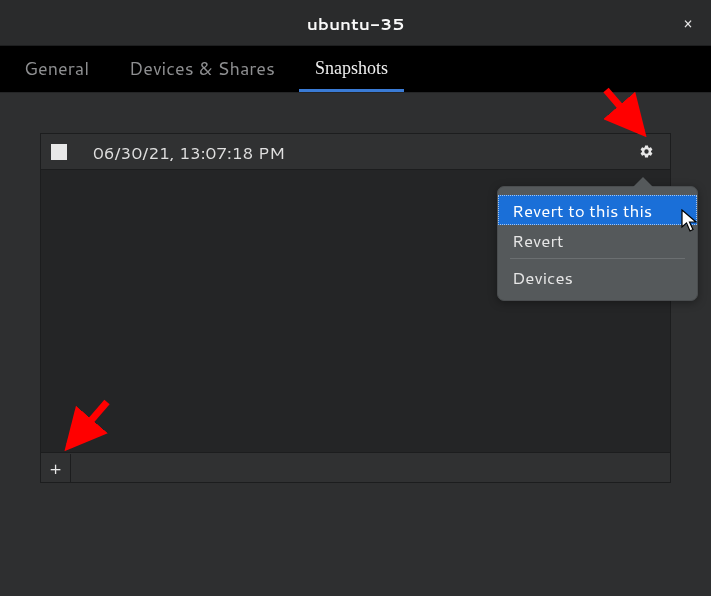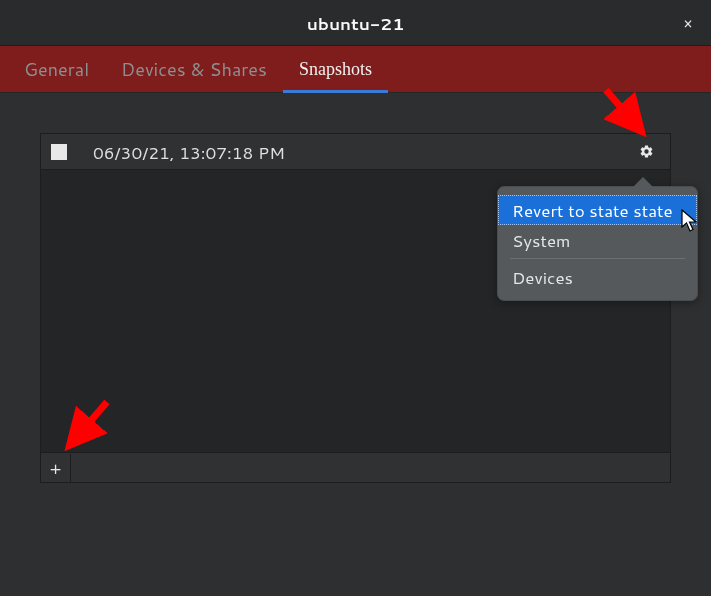--- a/index.html
+++ b/index.html
@@ -34,25 +34,25 @@
     height: 22px;
     display: flex;
     align-items: center;
     justify-content: center;
     color: #e8e8e8;
     font-size: 15px;
     cursor: pointer;
   }
   .tabbar {
     height: 47px;
-    background: #7f1d1d;
-    display: flex;
-    align-items: center;
+    background: #000000;
+    display: flex;
+    align-items: flex-end;
     padding: 0 8px;
-    gap: 0;
+    gap: 8px;
     border-bottom: 1px solid #242526;
   }
   .tab {
     padding: 0 16px;
     height: 47px;
     line-height: 47px;
     font-size: 18px;
     color: #8e8f91;
     cursor: pointer;
   }
@@ -173,21 +173,21 @@
     top: 209px;
     width: 18px;
     height: 24px;
     pointer-events: none;
   }
 </style>
 </head>
 <body>
 
 <div class="titlebar">
-  <div class="titlebar-title">ubuntu-21</div>
+  <div class="titlebar-title">ubuntu-35</div>
   <div class="titlebar-close">
     <span>×</span>
   </div>
 </div>
 
 <div class="tabbar">
   <div class="tab">General</div>
   <div class="tab">Devices &amp; Shares</div>
   <div class="tab active">Snapshots</div>
 </div>
@@ -205,22 +205,22 @@
     </div>
     <div class="add-row">
       <div class="add-btn">
         <span>+</span>
       </div>
     </div>
   </div>
 </div>
 
 <div class="popup">
-  <div class="popup-item selected">Revert to state state</div>
-  <div class="popup-item">System</div>
+  <div class="popup-item selected">Revert to this this</div>
+  <div class="popup-item">Revert</div>
   <div class="popup-sep"></div>
   <div class="popup-item">Devices</div>
 </div>
 
 <svg class="arrow" style="left:598px; top:82px;" viewBox="0 0 64 64">
   <defs>
       <marker id="ah1" markerWidth="6" markerHeight="6" refX="5" refY="3" orient="auto">
         <path d="M0,0 L6,3 L0,6 Z" fill="#ff0000"></path>
       </marker>
     </defs>

